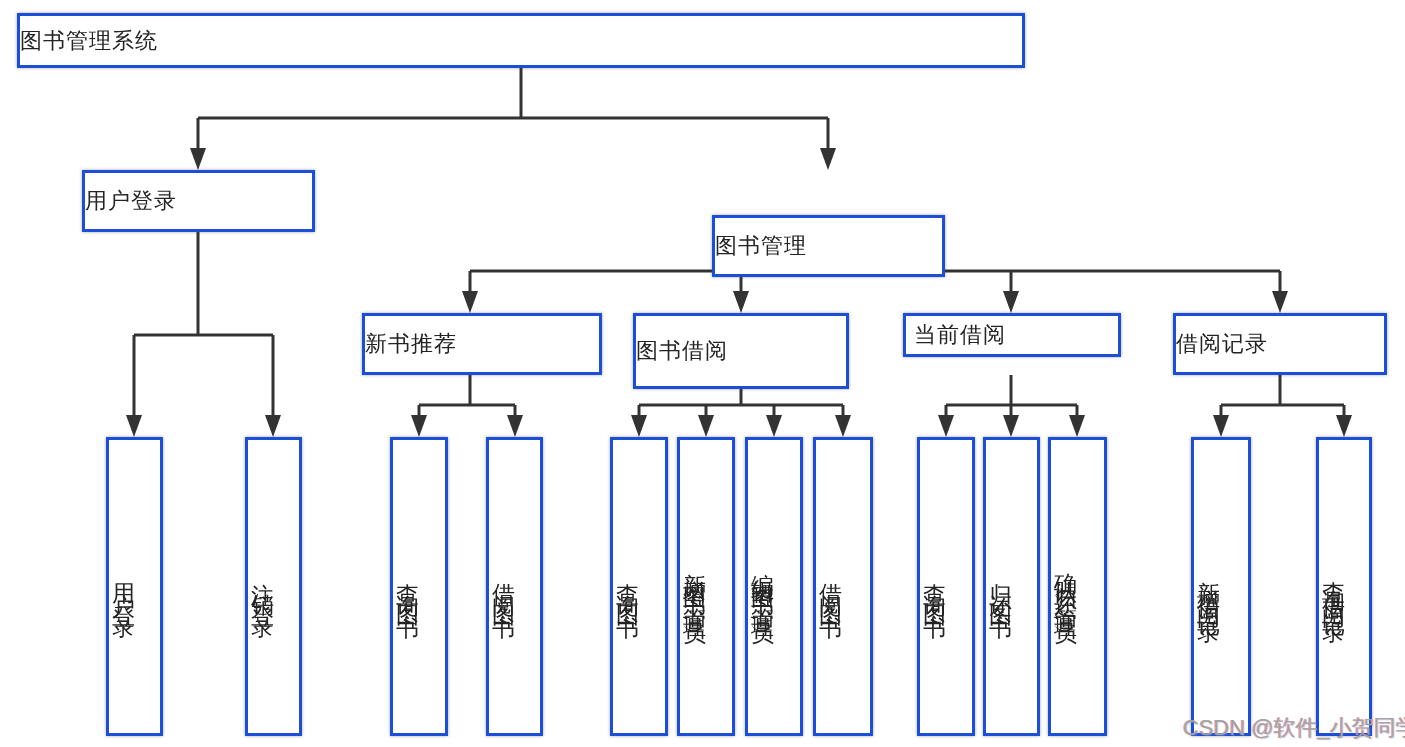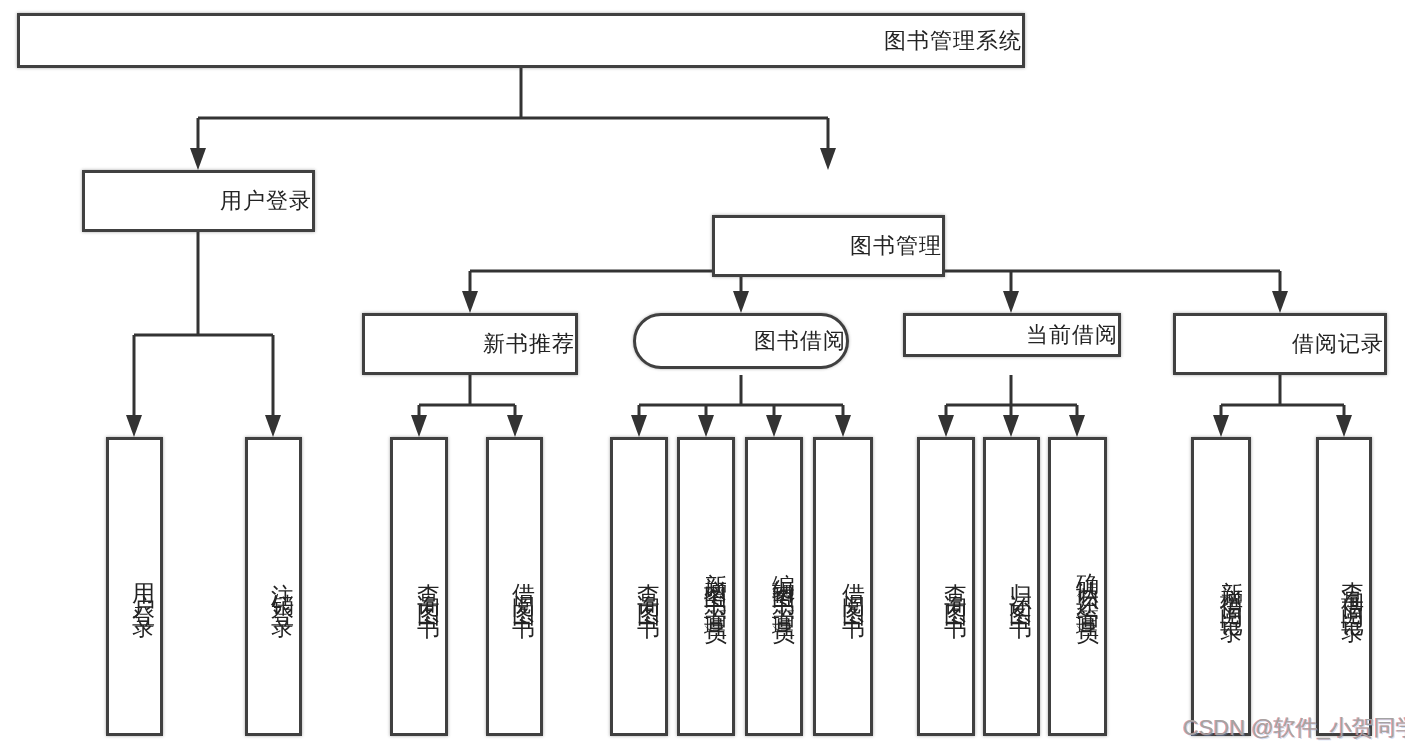--- a/index.html
+++ b/index.html
@@ -3,23 +3,23 @@
 <meta charset="utf-8">
 <style>
   html,body{margin:0;padding:0;background:#ffffff;}
   body{font-family:"Liberation Sans","DejaVu Sans",sans-serif;}
   #stage{position:relative;width:1405px;height:747px;background:#ffffff;overflow:hidden;}
   #connectors{position:absolute;left:0;top:0;z-index:1;}
   .node{
     position:absolute;
     box-sizing:border-box;
     background:#ffffff;
-    border:3px solid #404040;
+    border:3px solid #1d4ed8;
     box-shadow:0 0 3px rgba(60,60,60,.45);
-    display:flex;align-items:center;justify-content:flex-end;
+    display:flex;align-items:center;justify-content:flex-start;
     z-index:2;
     color:#232323;
   }
   .hlabel{font-size:22px;letter-spacing:1px;white-space:nowrap;}
   .vtext{
     writing-mode:vertical-rl;
     text-orientation:mixed;
     font-size:23px;
     letter-spacing:11px;
     white-space:nowrap;
@@ -107,24 +107,24 @@
     <span class="hlabel">图书管理系统</span>
   </div>
 
   <div class="node" style="left:82px;top:170px;width:233px;height:62px;">
     <span class="hlabel">用户登录</span>
   </div>
   <div class="node" style="left:712px;top:170px;width:233px;height:62px;margin-top:45px;">
     <span class="hlabel">图书管理</span>
   </div>
 
-  <div class="node" style="left:362px;top:313px;width:216px;height:62px;">
+  <div class="node" style="left:362px;top:313px;width:240px;height:62px;">
     <span class="hlabel">新书推荐</span>
   </div>
-  <div class="node" style="left:633px;top:313px;width:216px;height:56px;border-radius:30px;">
+  <div class="node" style="left:633px;top:313px;width:216px;height:76px;">
     <span class="hlabel">图书借阅</span>
   </div>
   <div class="node" style="left:903px;top:313px;width:218px;height:44px;padding-left:8px;">
     <span class="hlabel">当前借阅</span>
   </div>
   <div class="node" style="left:1173px;top:313px;width:214px;height:62px;">
     <span class="hlabel">借阅记录</span>
   </div>
 
   <div class="node" style="left:106px;top:437px;width:57px;height:299px;">

